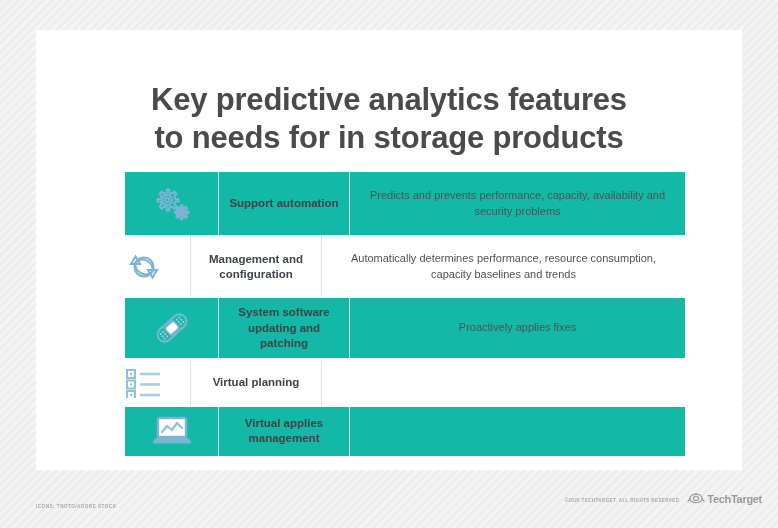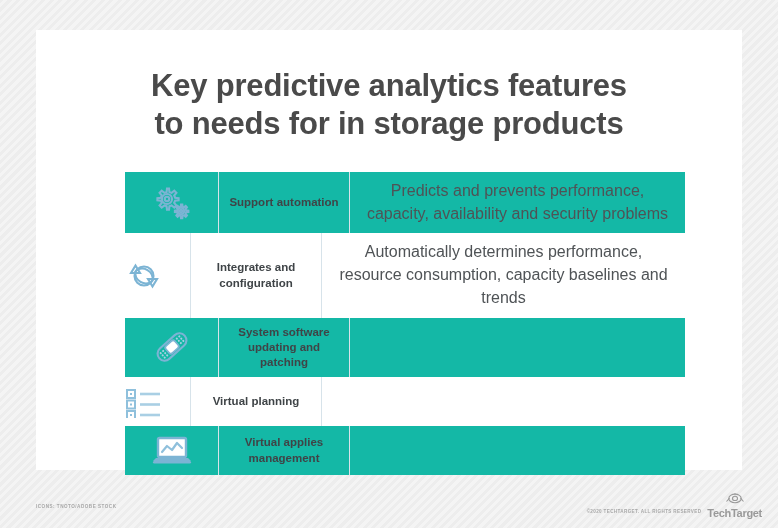--- a/index.html
+++ b/index.html
@@ -29,21 +29,21 @@
   }
 
   .title {
     text-align: center;
     color: #4a4a4a;
     font-size: 31px;
     font-weight: bold;
     line-height: 1.22;
     letter-spacing: -0.2px;
     padding-top: 37px;
-    margin: 0 auto;
+    margin: 14px auto;
     width: 620px;
   }
   .title-line { display: block; }
 
   .table {
     position: absolute;
     left: 61px;
     top: 141px;
     width: 588px;
     border-top: 1px solid #ffffff;
@@ -82,23 +82,23 @@
     padding: 7px 6px;
   }
   .cell-desc {
     flex: 1 1 auto;
     display: flex;
     align-items: center;
     justify-content: center;
     text-align: center;
     box-sizing: border-box;
     color: #4f5356;
-    font-size: 16px;
+    font-size: 11px;
     line-height: 1.42;
-    padding: 8px 14px;
+    padding: 16px 14px;
   }
 
   .icon-svg { display: block; }
 
   .footer-left {
     position: absolute;
     left: 36px;
     top: 504px;
     font-size: 4.6px;
     letter-spacing: 0.5px;
@@ -115,21 +115,21 @@
   }
   .copyright {
     font-size: 4.6px;
     letter-spacing: 0.35px;
     color: #a8a8a8;
     font-weight: bold;
     padding-bottom: 5px;
   }
   .tt-logo {
     display: flex;
-    flex-direction: column;
+    flex-direction: row;
     align-items: center;
   }
   .tt-word {
     font-size: 11px;
     font-weight: bold;
     color: #9a9a9a;
     letter-spacing: -0.3px;
     line-height: 1;
   }
 </style>
@@ -171,21 +171,21 @@
             <g fill="none" stroke="#7cb4d4" stroke-width="2.1">
               <path d="M10.5 12 A10.5 10.5 0 0 1 27.5 22"></path>
               <path d="M27.5 22 A10.5 10.5 0 0 1 10.5 12"></path>
               <circle cx="19" cy="17" r="9.5"></circle>
             </g>
             <polygon points="10.5,6.5 15,14 6,14" fill="none" stroke="#7cb4d4" stroke-width="2.1"></polygon>
             <polygon points="27.5,27.5 23,20 32,20" fill="none" stroke="#7cb4d4" stroke-width="2.1"></polygon>
           </svg>
         </span>
       </div>
-      <div class="cell-label">Integrates and configuration</div>
+      <div class="cell-label">Management and configuration</div>
       <div class="cell-desc">Automatically determines performance, resource consumption, capacity baselines and trends</div>
     </div>
 
     <div class="row shaded">
       <div class="cell-icon">
         <span>
           <svg class="icon-svg" width="40" height="38" viewBox="0 0 40 38">
             <g transform="rotate(-42 20 19)">
               <rect x="3" y="12" width="34" height="14" rx="7" ry="7" fill="none" stroke="#7cb4d4" stroke-width="2.1"></rect>
               <rect x="14" y="14.2" width="12" height="9.6" rx="2.4" ry="2.4" fill="#ffffff" stroke="#7cb4d4" stroke-width="1.8"></rect>
@@ -201,20 +201,21 @@
                 <circle cx="29.2" cy="19" r="1.05"></circle>
                   <circle cx="32.5" cy="19" r="1.05"></circle>
                 <circle cx="29.2" cy="22" r="1.05"></circle>
                   <circle cx="32.5" cy="22" r="1.05"></circle>
               </g>
             </g>
           </svg>
         </span>
       </div>
       <div class="cell-label">System software updating and patching</div>
+      <div class="cell-desc">Proactively applies fixes</div>
     </div>
 
     <div class="row plain">
       <div class="cell-icon">
         <span>
           <svg class="icon-svg" width="40" height="32" viewBox="0 0 40 32">
             <g>
               <rect x="3" y="4" width="8" height="8" fill="none" stroke="#8fc0dc" stroke-width="2"></rect>
               <rect x="6" y="7" width="2" height="2" fill="#8fc0dc"></rect>
               <line x1="16" y1="8" x2="36" y2="8" stroke="#a9cfe4" stroke-width="2.6"></line>

